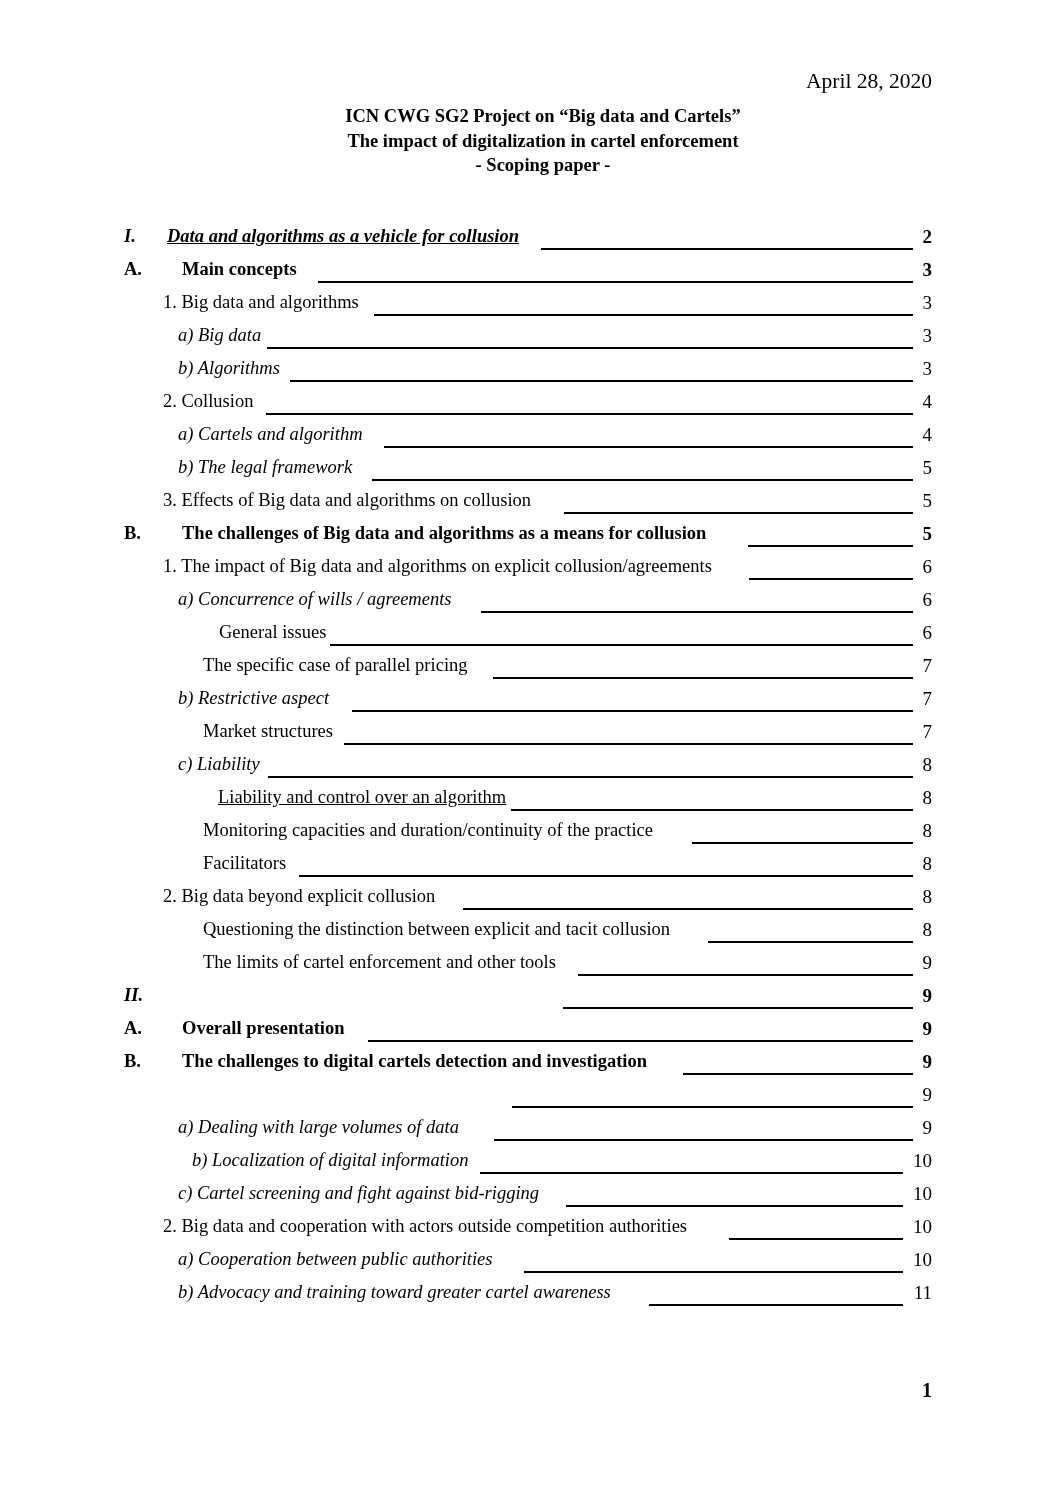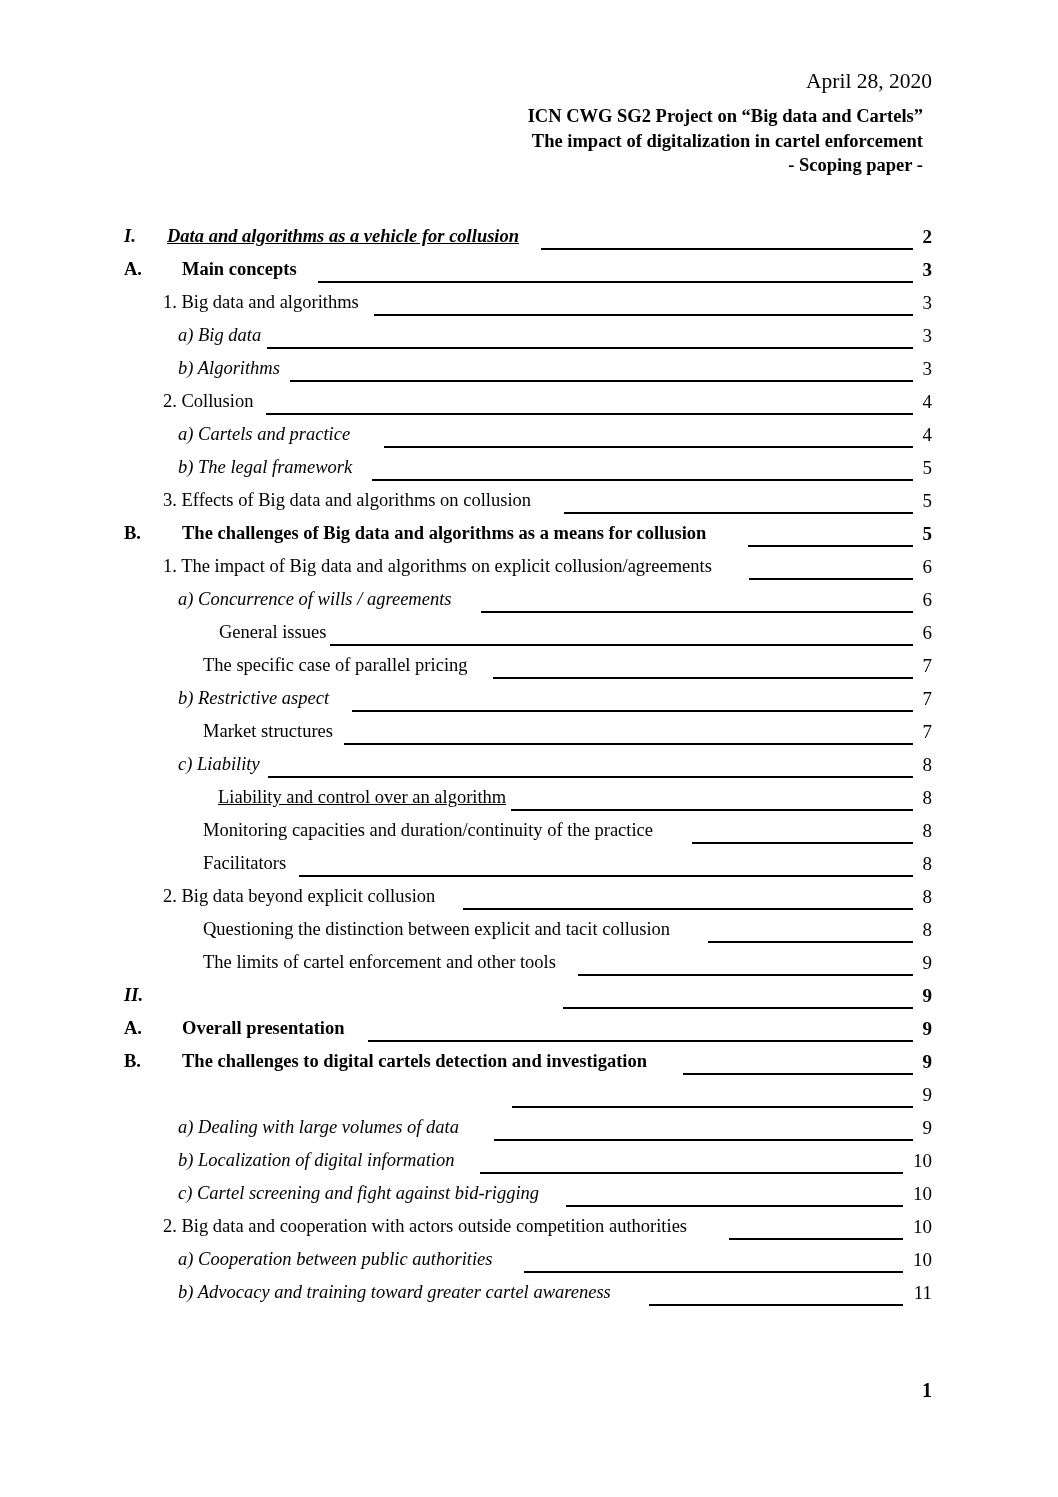--- a/index.html
+++ b/index.html
@@ -25,23 +25,23 @@
     width: 932px;
     text-align: right;
     font-size: 21.5px;
     line-height: 1;
   }
 
   
   .title-block {
     position: absolute;
     top: 104px;
-    left: 117px;
+    left: 140px;
     width: 806px;
-    text-align: right;
+    text-align: center;
   }
   .title-line {
     font-weight: bold;
     font-size: 18.5px;
     line-height: 24.5px;
     white-space: nowrap;
   }
 
   
   .toc {
@@ -156,21 +156,21 @@
         <span class="toc-label" style="left: 178px;">b) Algorithms</span>
         <span class="toc-leader" style="left: 290px; width: 623px;"></span>
         <span class="toc-page">3</span>
       </div>
       <div class="toc-row lvl3">
         <span class="toc-label" style="left: 163px;">2. Collusion</span>
         <span class="toc-leader" style="left: 266px; width: 647px;"></span>
         <span class="toc-page">4</span>
       </div>
       <div class="toc-row lvl4">
-        <span class="toc-label" style="left: 178px;">a) Cartels and practice</span>
+        <span class="toc-label" style="left: 178px;">a) Cartels and algorithm</span>
         <span class="toc-leader" style="left: 384px; width: 529px;"></span>
         <span class="toc-page">4</span>
       </div>
       <div class="toc-row lvl4">
         <span class="toc-label" style="left: 178px;">b) The legal framework</span>
         <span class="toc-leader" style="left: 372px; width: 541px;"></span>
         <span class="toc-page">5</span>
       </div>
       <div class="toc-row lvl3">
         <span class="toc-label" style="left: 163px;">3. Effects of Big data and algorithms on collusion</span>
@@ -268,21 +268,21 @@
       <div class="toc-row lvl3">
         <span class="toc-leader" style="left: 512px; width: 401px;"></span>
         <span class="toc-page">9</span>
       </div>
       <div class="toc-row lvl4">
         <span class="toc-label" style="left: 178px;">a) Dealing with large volumes of data</span>
         <span class="toc-leader" style="left: 494px; width: 419px;"></span>
         <span class="toc-page">9</span>
       </div>
       <div class="toc-row lvl4">
-        <span class="toc-label" style="left: 178px;">b) Localization of digital information</span>
+        <span class="toc-label" style="left: 192px;">b) Localization of digital information</span>
         <span class="toc-leader" style="left: 480px; width: 423px;"></span>
         <span class="toc-page">10</span>
       </div>
       <div class="toc-row lvl4">
         <span class="toc-label" style="left: 178px;">c) Cartel screening and fight against bid-rigging</span>
         <span class="toc-leader" style="left: 566px; width: 337px;"></span>
         <span class="toc-page">10</span>
       </div>
       <div class="toc-row lvl3">
         <span class="toc-label" style="left: 163px;">2. Big data and cooperation with actors outside competition authorities</span>

